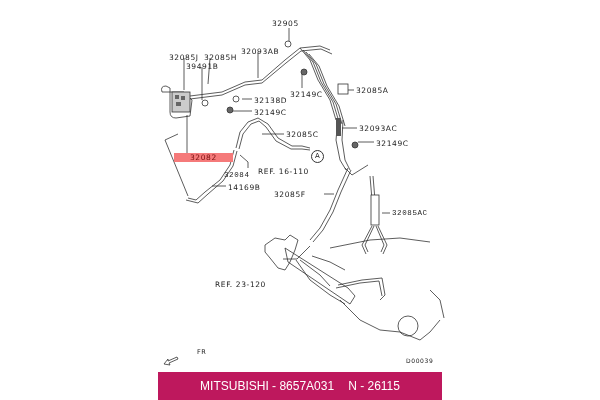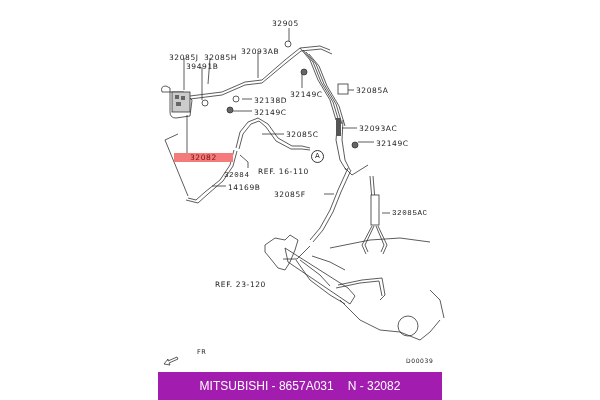--- a/index.html
+++ b/index.html
@@ -1,20 +1,20 @@
 <!DOCTYPE html>
 <html><head>
 <meta charset="utf-8">
 <style>
   html, body { margin:0; padding:0; background:#ffffff; }
   body { width:600px; height:400px; position:relative; overflow:hidden; font-family:"DejaVu Sans", sans-serif; }
   #diagram { position:absolute; left:0; top:0; width:600px; height:400px;border-radius:30px; }
   .lbl { position:absolute; font-family:"DejaVu Sans", sans-serif; font-size:7.5px; color:#222; letter-spacing:0.6px; white-space:nowrap; line-height:9px; }
   .hl { background:#f57a7a; color:#7a1010; padding:0 16px; }
-  .footer { position:absolute; left:158px; top:372px; width:284px; height:28px; background:#a21caf; color:#ffffff; font-family:"Liberation Sans", sans-serif; font-size:12px; display:flex; align-items:center; justify-content:center; }
+  .footer { position:absolute; left:158px; top:372px; width:284px; height:28px; background:#be185d; color:#ffffff; font-family:"Liberation Sans", sans-serif; font-size:12px; display:flex; align-items:center; justify-content:center; }
   .footer span { margin:0 7px; }
   .circle-a { position:absolute; width:11px; height:11px; border:1px solid #333; border-radius:50%; font-size:7px; line-height:11px; text-align:center; color:#222; }
 </style>
 </head>
 <body>
 
 <div id="diagram">
   <svg width="600" height="400" viewBox="0 0 600 400" fill="none" stroke="#333" stroke-width="0.8">
 
     <g>
@@ -114,14 +114,14 @@
 
   <div class="lbl" style="left:165px;top:348px;font-size:6.5px;margin-left:32px;">FR</div>
   <svg width="16" height="10" style="position:absolute;left:163px;top:356px;" viewBox="0 0 16 10">
     <path d="M1 8 L5 3 L5 5 L14 1 L15 3 L6 7 L7 9 Z" fill="#fff" stroke="#333" stroke-width="0.8"></path>
   </svg>
   <div class="lbl" style="left:406px;top:356px;font-size:6px;">D00039</div>
 </div>
 
 <div class="footer">
   <span>MITSUBISHI - 8657A031</span>
-  <span>N - 32082</span>
+  <span>N - 26115</span>
 </div>
 
 </body></html>

